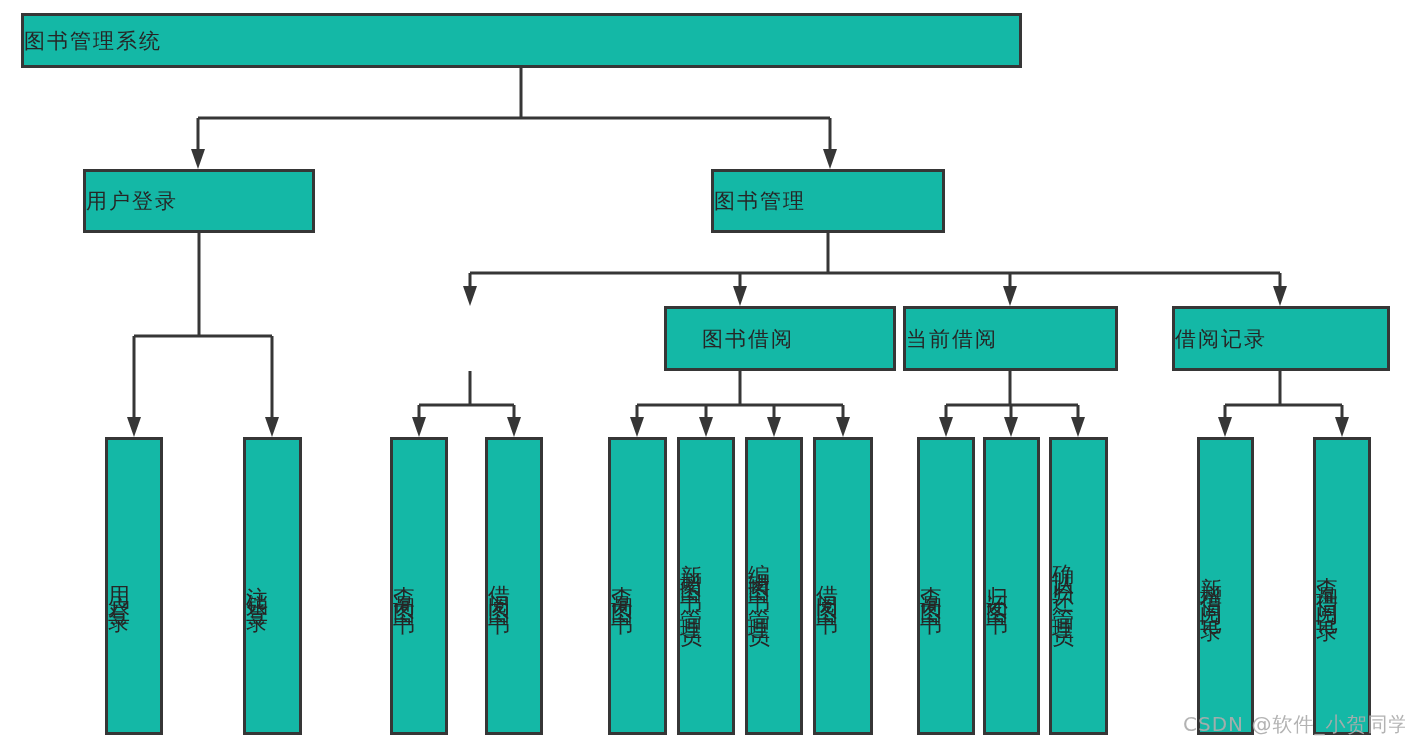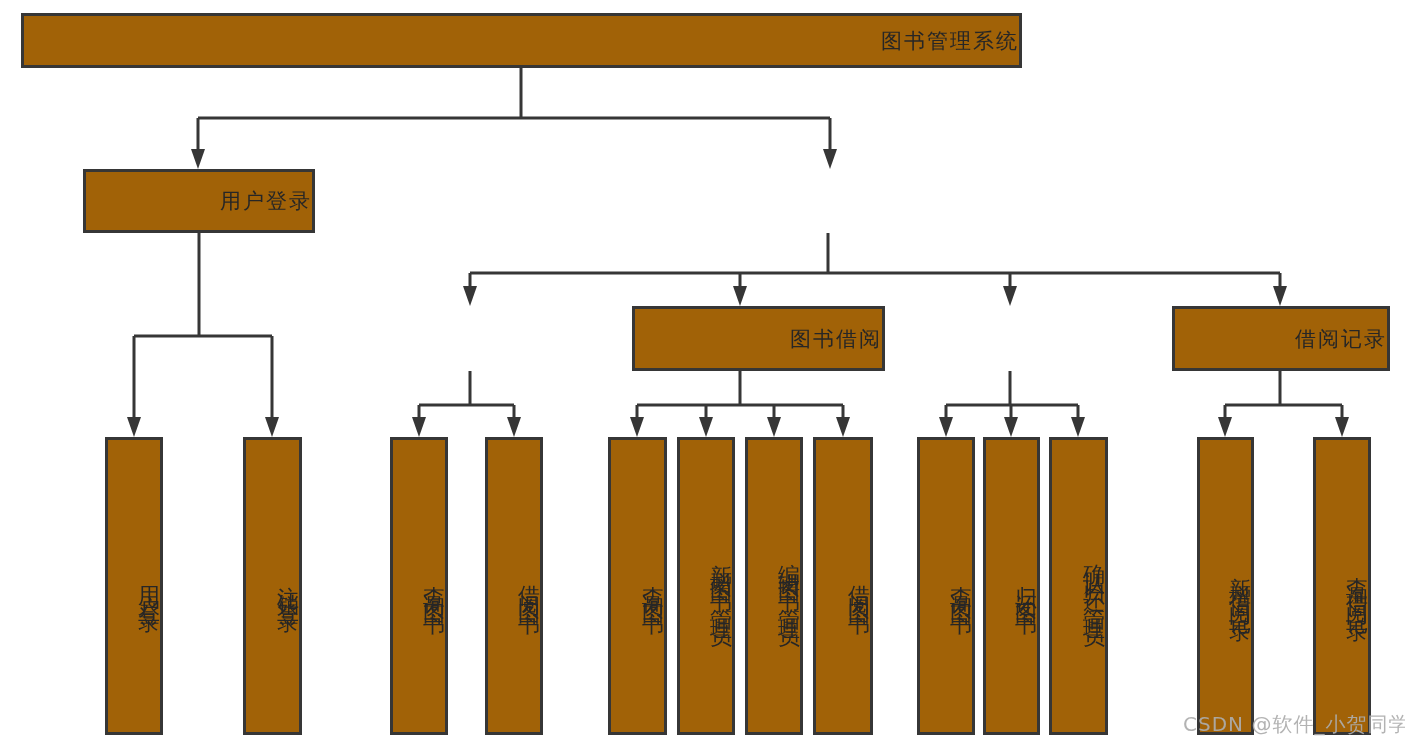--- a/index.html
+++ b/index.html
@@ -18,24 +18,24 @@
   .wires {
     position: absolute;
     left: 0;
     top: 0;
     z-index: 1;
   }
   .box {
     position: absolute;
     box-sizing: border-box;
     border: 3px solid #363636;
-    background: #a16207;
+    background: #14b8a6;
     display: flex;
     align-items: center;
-    justify-content: flex-end;
+    justify-content: flex-start;
     color: #262626;
     z-index: 2;
   }
   .hlabel {
     font-size: 21px;
     letter-spacing: 2px;
     white-space: nowrap;
   }
   .vlabel {
     writing-mode: vertical-rl;
@@ -94,23 +94,29 @@
     </g>
   </svg>
 
   <div class="box" style="left:21px; top:13px; width:1001px; height:55px;">
     <span class="hlabel">图书管理系统</span>
   </div>
 
   <div class="box" style="left:83px; top:169px; width:232px; height:64px;">
     <span class="hlabel">用户登录</span>
   </div>
+  <div class="box" style="left:711px; top:169px; width:234px; height:64px;">
+    <span class="hlabel">图书管理</span>
+  </div>
 
-  <div class="box" style="left:632px; top:306px; width:253px; height:65px;">
+  <div class="box" style="left:664px; top:306px; width:232px; height:65px;padding-left:35px;">
     <span class="hlabel">图书借阅</span>
+  </div>
+  <div class="box" style="left:903px; top:306px; width:215px; height:65px;">
+    <span class="hlabel">当前借阅</span>
   </div>
   <div class="box" style="left:1172px; top:306px; width:218px; height:65px;">
     <span class="hlabel">借阅记录</span>
   </div>
 
   <div class="box" style="left:105px; top:437px; width:58px; height:298px;">
     <span class="vlabel">用户登录</span>
   </div>
   <div class="box" style="left:243px; top:437px; width:59px; height:298px;">
     <span class="vlabel">注销登录</span>

